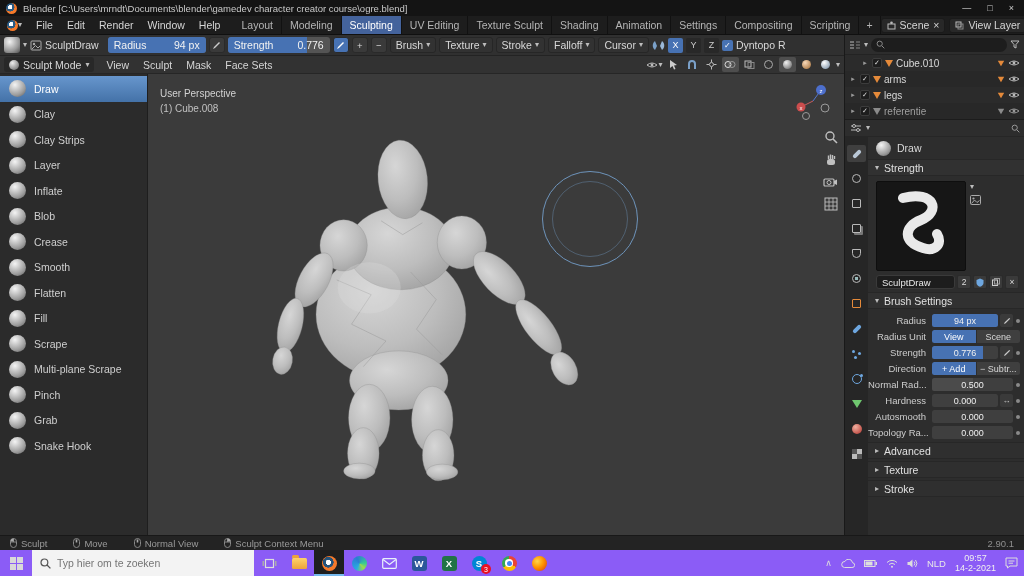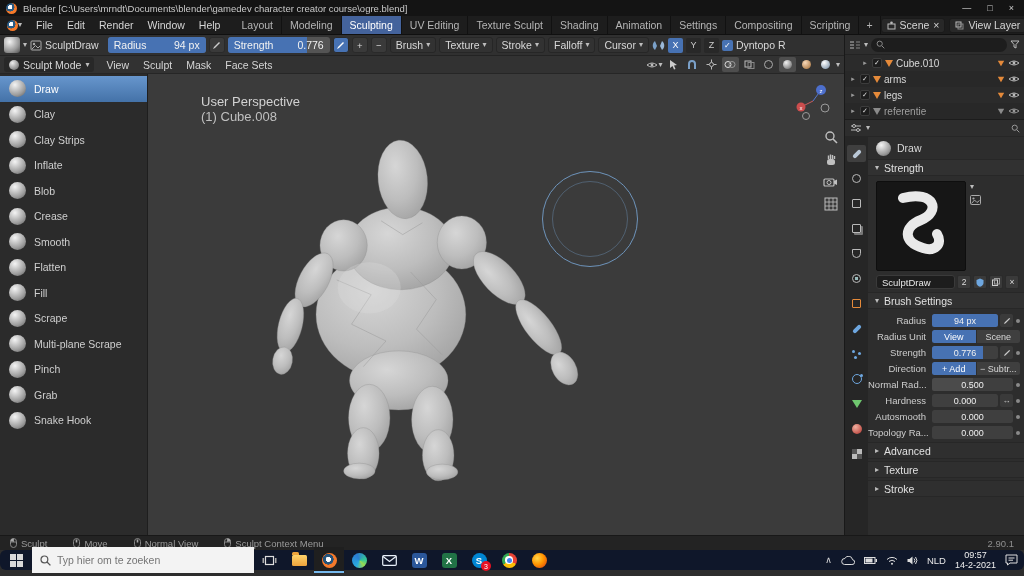--- a/index.html
+++ b/index.html
@@ -50,21 +50,21 @@
   .ball.wire{background:none;border:1px solid #aaa;}
 
   
   .tlist{position:absolute;left:0;top:74px;width:148px;height:461px;background:#2b2b2b;border-right:1px solid #1e1e1e;overflow:hidden;padding-top:2px;}
   .titem{height:25.5px;display:flex;align-items:center;gap:8px;padding:0 9px;color:#cfcfcf;}
   .titem.active{background:linear-gradient(180deg,#6796cd,#4472a8);color:#fff;}
   .bico{width:17px;height:17px;border-radius:50%;background:radial-gradient(circle at 35% 28%,#f4f4f4,#9d9d9d 62%,#565656);flex:none;}
 
   
   .vport{position:absolute;left:148px;top:74px;width:696px;height:461px;background:#3b3b3b;overflow:hidden;}
-  .vtxt{position:absolute;left:12px;top:20px;color:#d2d2d2;font-size:13px;line-height:15px;margin-left:41px;}
+  .vtxt{position:absolute;left:12px;top:12px;color:#d2d2d2;font-size:10px;line-height:15px;}
   .vtxt .dim{color:#c0c0c0;}
   .bcircle{position:absolute;left:394px;top:97px;width:96px;height:96px;border:1px solid rgba(112,152,193,.95);border-radius:50%;}
   .bcircle::after{content:"";position:absolute;inset:9px;border:1px solid rgba(112,152,193,.4);border-radius:50%;}
   .sideicons{position:absolute;right:6px;top:56px;display:flex;flex-direction:column;gap:9px;align-items:center;}
   .gizmo{position:absolute;right:10px;top:6px;}
 
   
   .sbar{position:absolute;left:844px;top:35px;width:180px;height:500px;background:#2d2d2d;border-left:1px solid #191919;}
   .ohead{height:20px;background:#2d2d2d;border-bottom:1px solid #232323;display:flex;align-items:center;gap:3px;padding:0 4px;}
   .osearch{flex:1;height:14px;background:#1d1d1d;border-radius:7px;display:flex;align-items:center;gap:3px;padding:0 5px;}
@@ -119,21 +119,21 @@
   .ic-dots::before{content:"";position:absolute;width:3px;height:3px;border-radius:50%;background:#6ea7e0;left:0;top:1px;box-shadow:6px 2px 0 #6ea7e0,2px 6px 0 #6ea7e0;}
   .ic-orbit{width:10px;height:10px;border-radius:50%;border:1.5px solid #6ea7e0;position:relative;}
   .ic-orbit::after{content:"";position:absolute;width:3px;height:3px;border-radius:50%;background:#6ea7e0;right:-2px;top:-1px;}
 
   
   .sbarrow{position:absolute;left:0;top:535px;width:1024px;height:15px;background:#232323;border-top:1px solid #181818;display:flex;align-items:center;gap:26px;padding:0 10px;font-size:9.5px;color:#9a9a9a;}
   .hint{display:flex;align-items:center;gap:4px;}
   .ver{margin-left:auto;color:#8f8f8f;}
 
   
-  .task{position:absolute;left:0;top:550px;width:1024px;height:20px;background:#0f172a;display:flex;align-items:center;border-radius:6px;}
+  .task{position:absolute;left:0;top:550px;width:1024px;height:26px;background:#8b5cf6;display:flex;align-items:center;}
   .tstart{width:32px;height:26px;display:flex;align-items:center;justify-content:center;}
   .winlogo{display:grid;grid-template-columns:6px 6px;grid-template-rows:6px 6px;gap:1px;}
   .winlogo i{background:#d9d9d9;}
   .tsearch{width:222px;height:26px;background:#f3f3f3;display:flex;align-items:center;gap:6px;padding:0 8px;}
   .tsearch input{flex:1;border:none;outline:none;background:none;font-size:10.5px;color:#444;}
   .tapp{width:30px;height:26px;display:flex;align-items:center;justify-content:center;position:relative;}
   .tapp.open{background:#1f1f1f;box-shadow:inset 0 -2px 0 #76b9ed;}
   .folder{position:relative;width:15px;height:11px;background:linear-gradient(180deg,#ffd36b,#eda33c);border-radius:1.5px;}
   .folder::before{content:"";position:absolute;left:0;top:-2.5px;width:7px;height:3px;background:#eda33c;border-radius:1.5px 1.5px 0 0;}
   .blicon{width:15px;height:15px;border-radius:50%;background:radial-gradient(circle at 42% 42%,#fff 0 20%,#25537a 22% 42%,#f5792a 44% 100%);}
@@ -339,20 +339,24 @@
         <span class="bico"></span>
         <span>Draw</span>
       </div>
     <div class="titem">
         <span class="bico"></span>
         <span>Clay</span>
       </div>
     <div class="titem">
         <span class="bico"></span>
         <span>Clay Strips</span>
+      </div>
+    <div class="titem">
+        <span class="bico"></span>
+        <span>Layer</span>
       </div>
     <div class="titem">
         <span class="bico"></span>
         <span>Inflate</span>
       </div>
     <div class="titem">
         <span class="bico"></span>
         <span>Blob</span>
       </div>
     <div class="titem">

